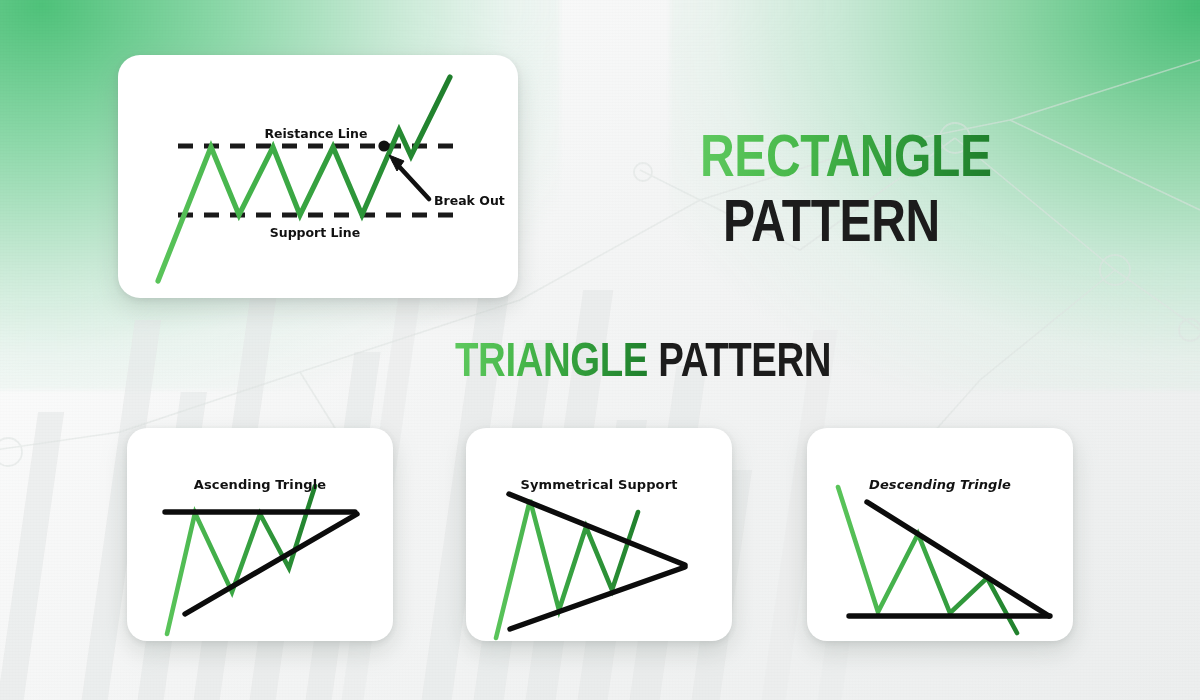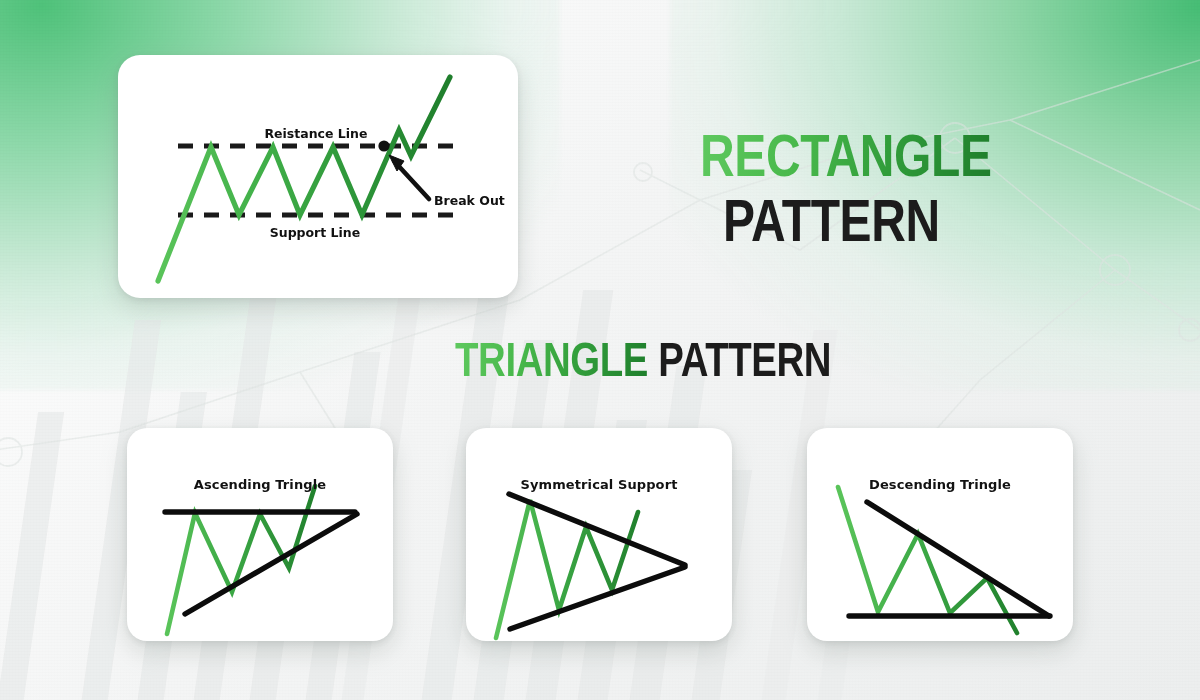--- a/index.html
+++ b/index.html
@@ -84,21 +84,21 @@
     height: 243px;
     border-radius: 22px;
   }
   .card-small {
     top: 428px;
     width: 266px;
     height: 213px;
   }
   #card-ascending   { left: 127px; }
   #card-symmetrical { left: 466px; }
-  #card-descending  { left: 807px; }
+  #card-descending  { left: 807px; font-style: italic; }
 
   .card svg { display: block; }
 
   .card-title {
     position: absolute;
     top: 21px;
     left: 0;
     width: 100%;
     text-align: center;
     font-size: 13px;

